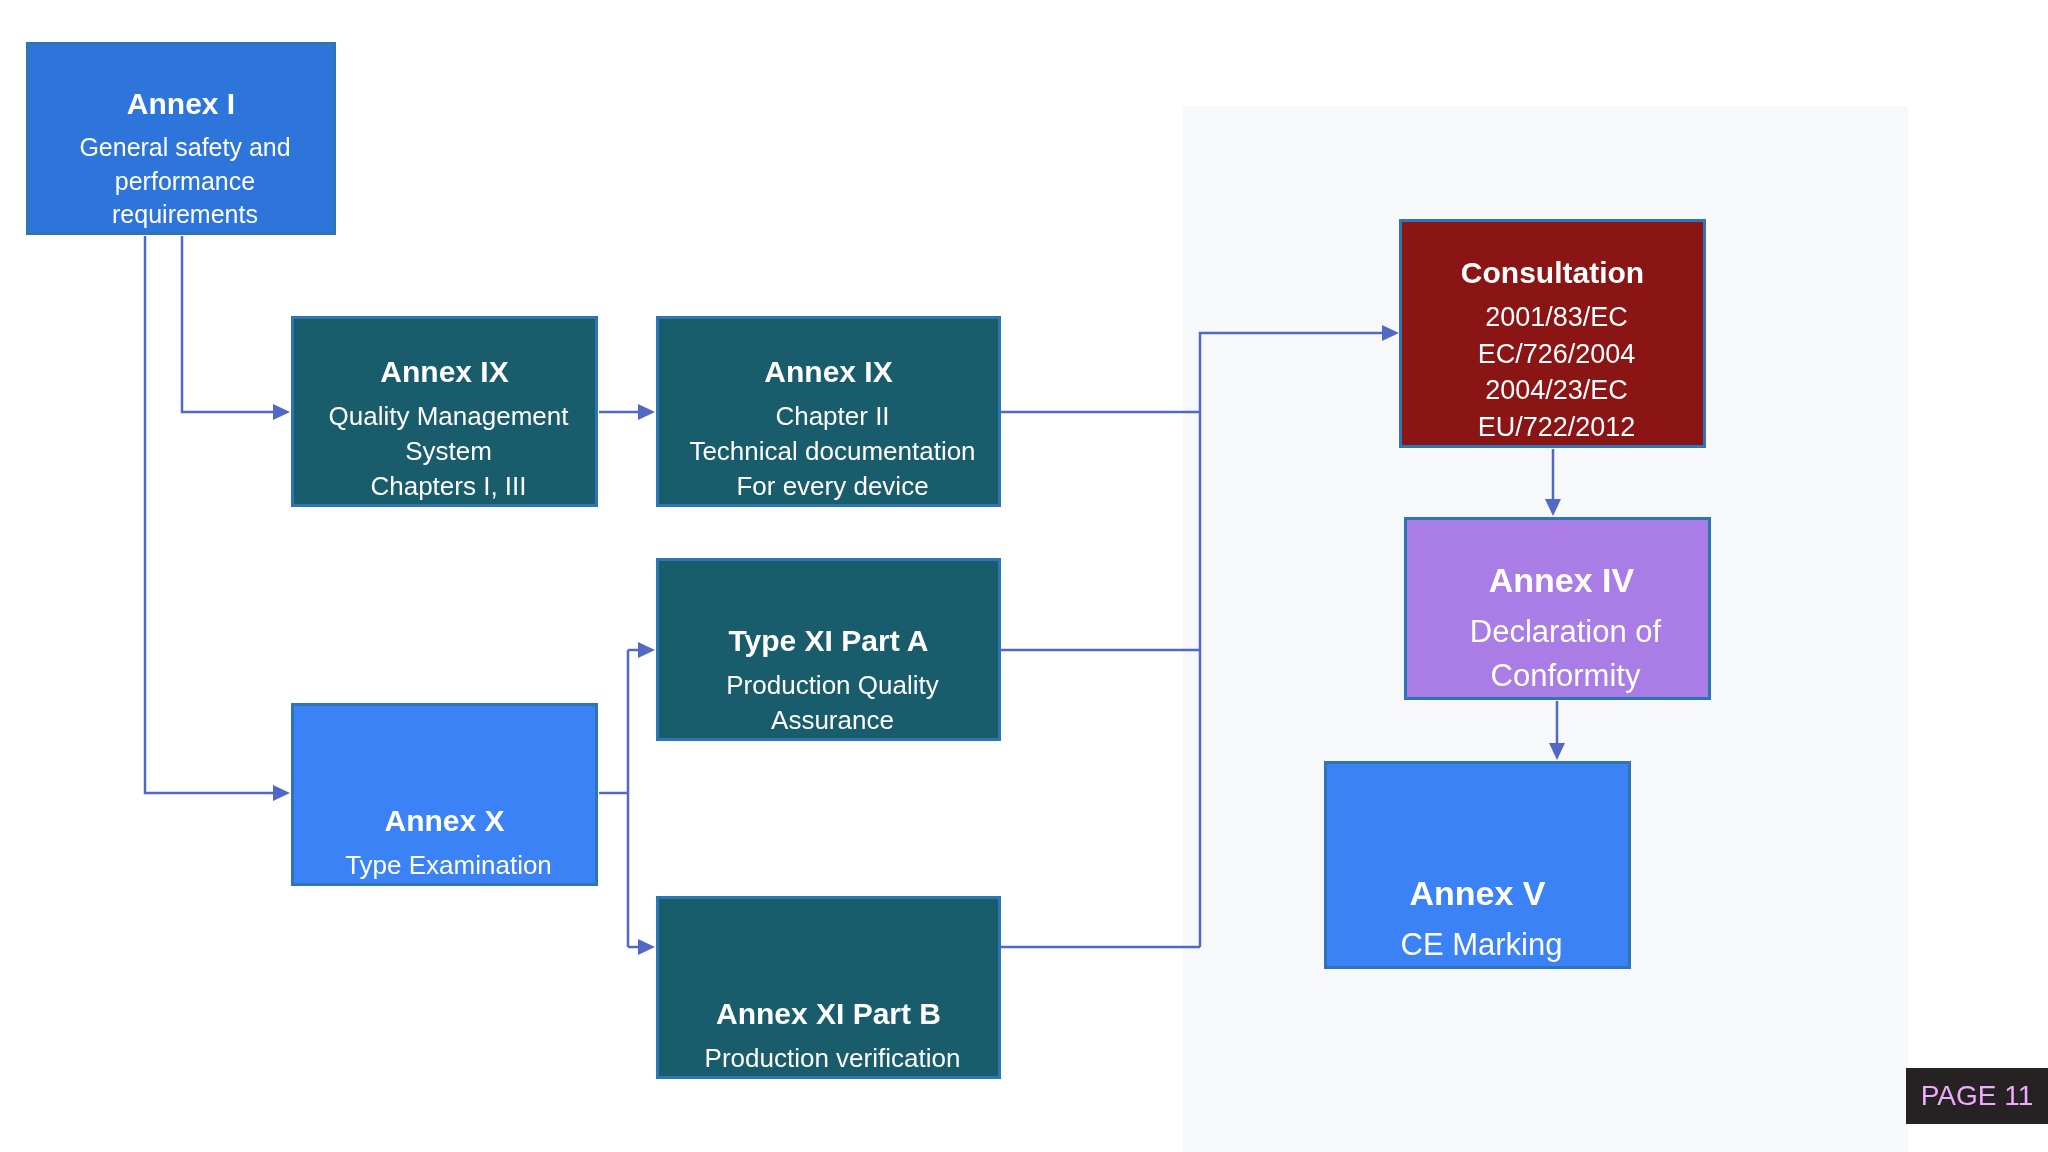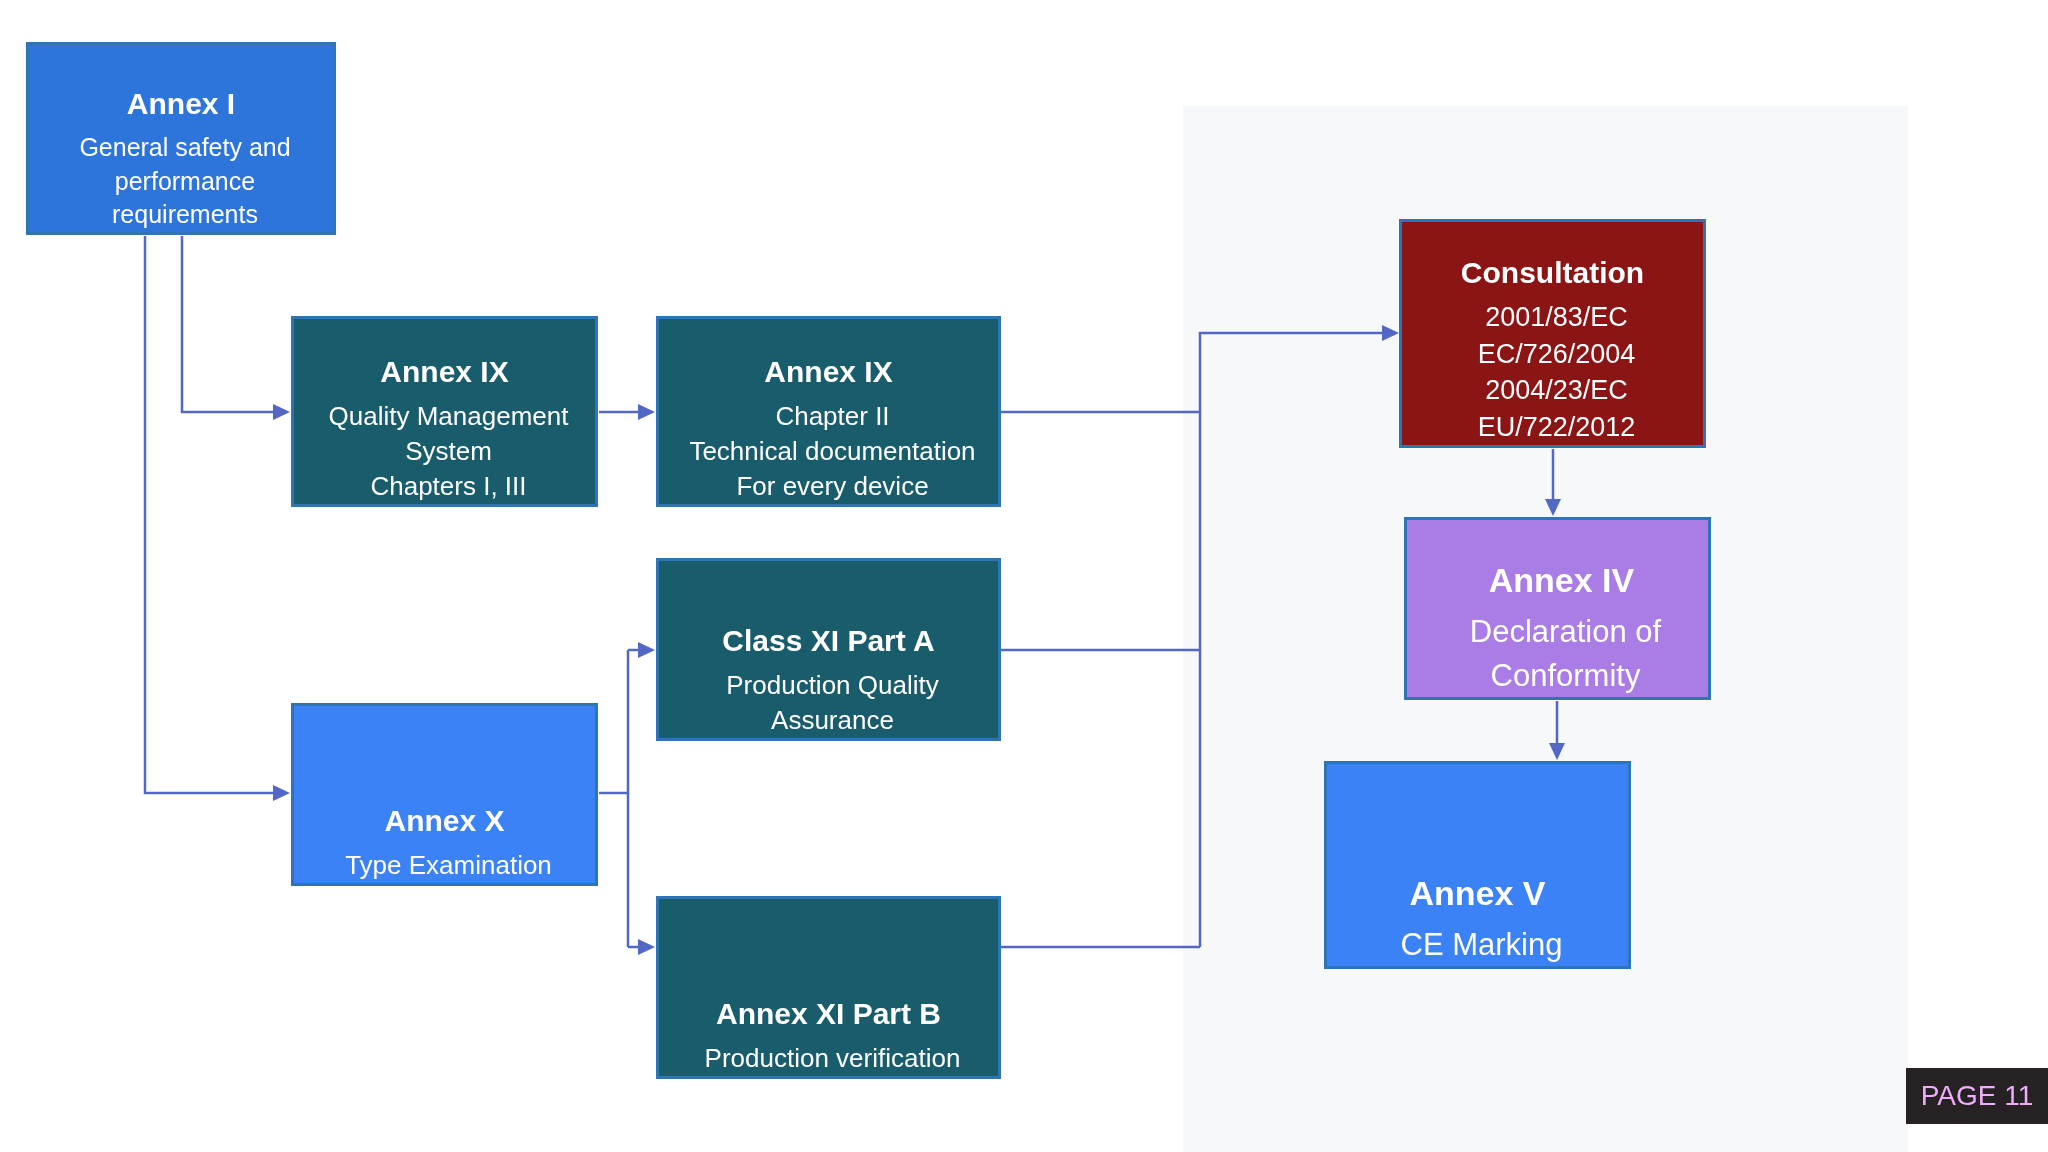--- a/index.html
+++ b/index.html
@@ -136,21 +136,21 @@
   </div>
 
   <div class="node" style="left: 656px; top: 316px; width: 345px; height: 191px; background: rgb(25, 92, 107);" id="annex-ix-ch2">
     <div class="node-title">Annex IX</div>
     <div class="node-body">Chapter II
 Technical documentation
 For every device</div>
   </div>
 
   <div class="node" style="left: 656px; top: 558px; width: 345px; height: 183px; background: rgb(25, 92, 107);" id="annex-xi-a">
-    <div class="node-title">Class XI Part A</div>
+    <div class="node-title">Type XI Part A</div>
     <div class="node-body">Production Quality
 Assurance</div>
   </div>
 
   <div class="node" style="left: 291px; top: 703px; width: 307px; height: 183px; background: #3b82f6;" id="annex-x">
     <div class="node-title">Annex X</div>
     <div class="node-body">Type Examination</div>
   </div>
 
   <div class="node" style="left: 656px; top: 896px; width: 345px; height: 183px; background: rgb(25, 92, 107);" id="annex-xi-b">

